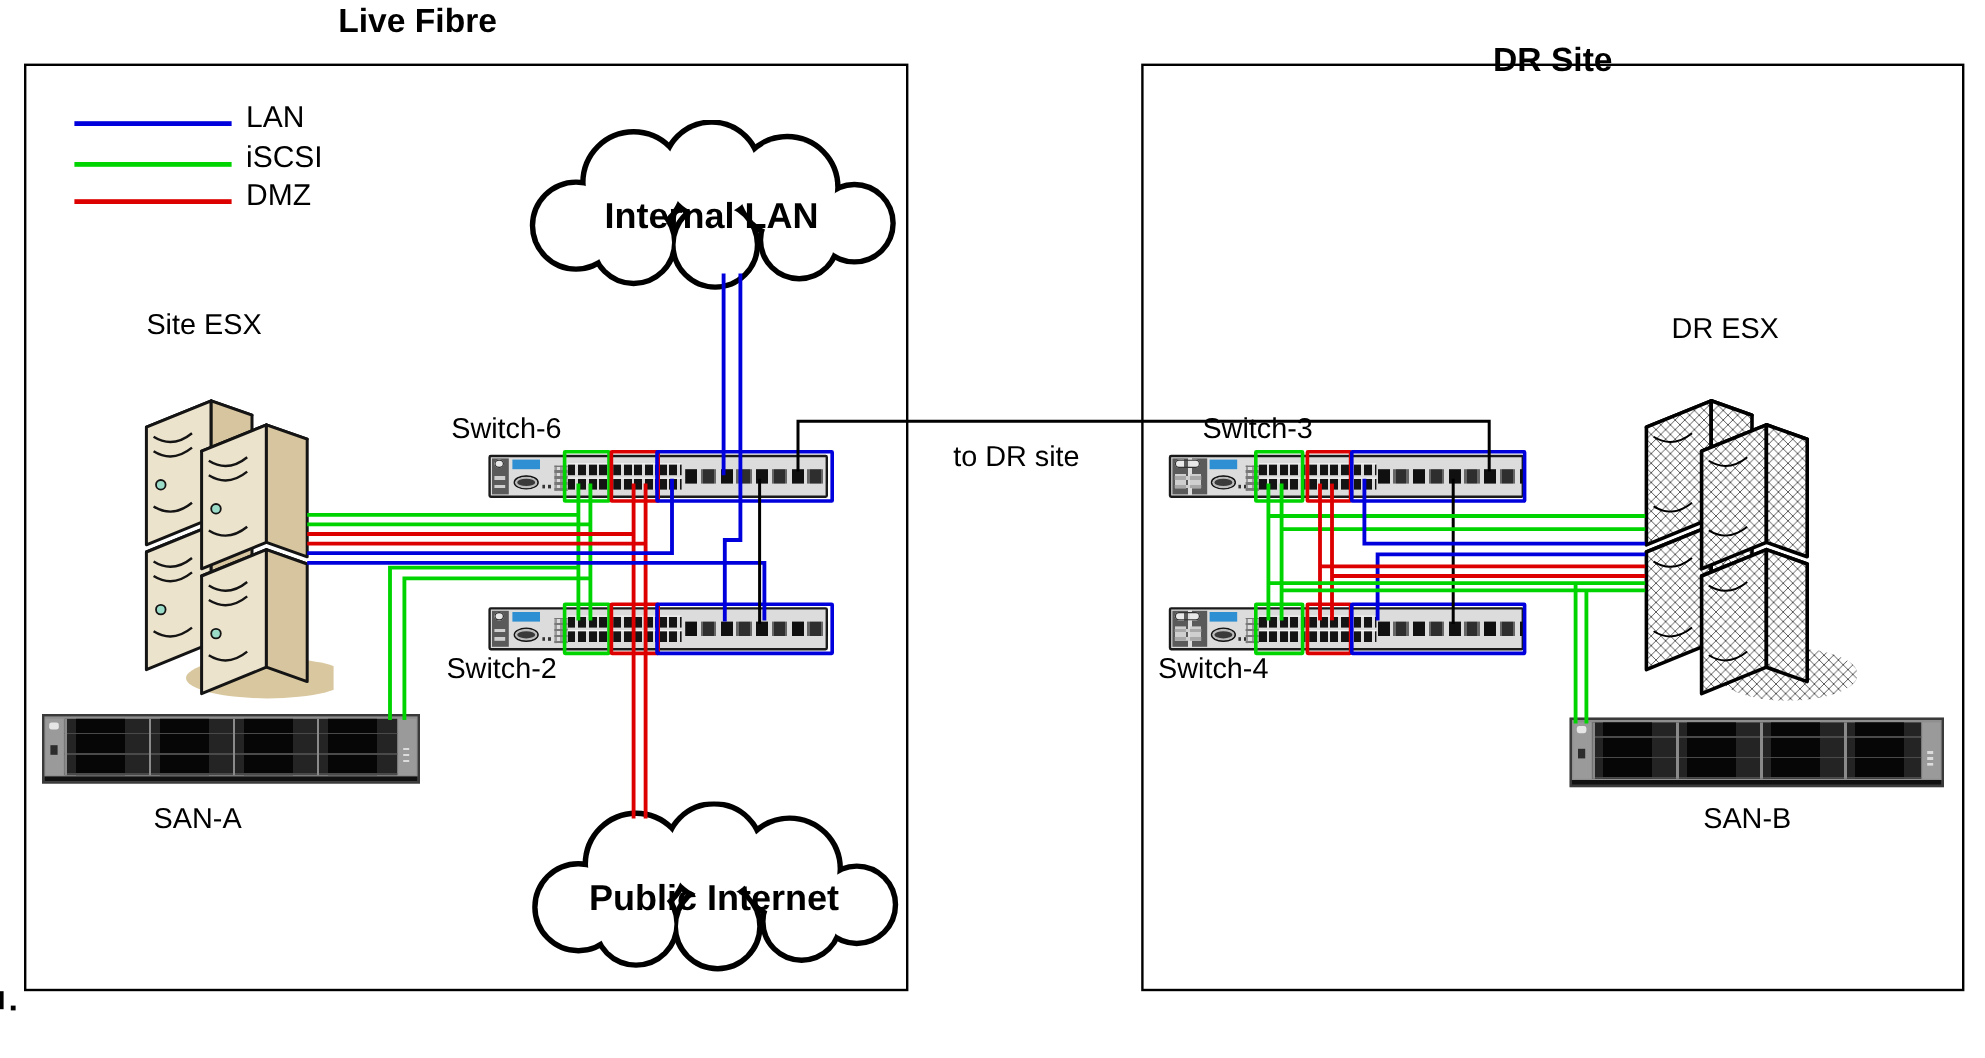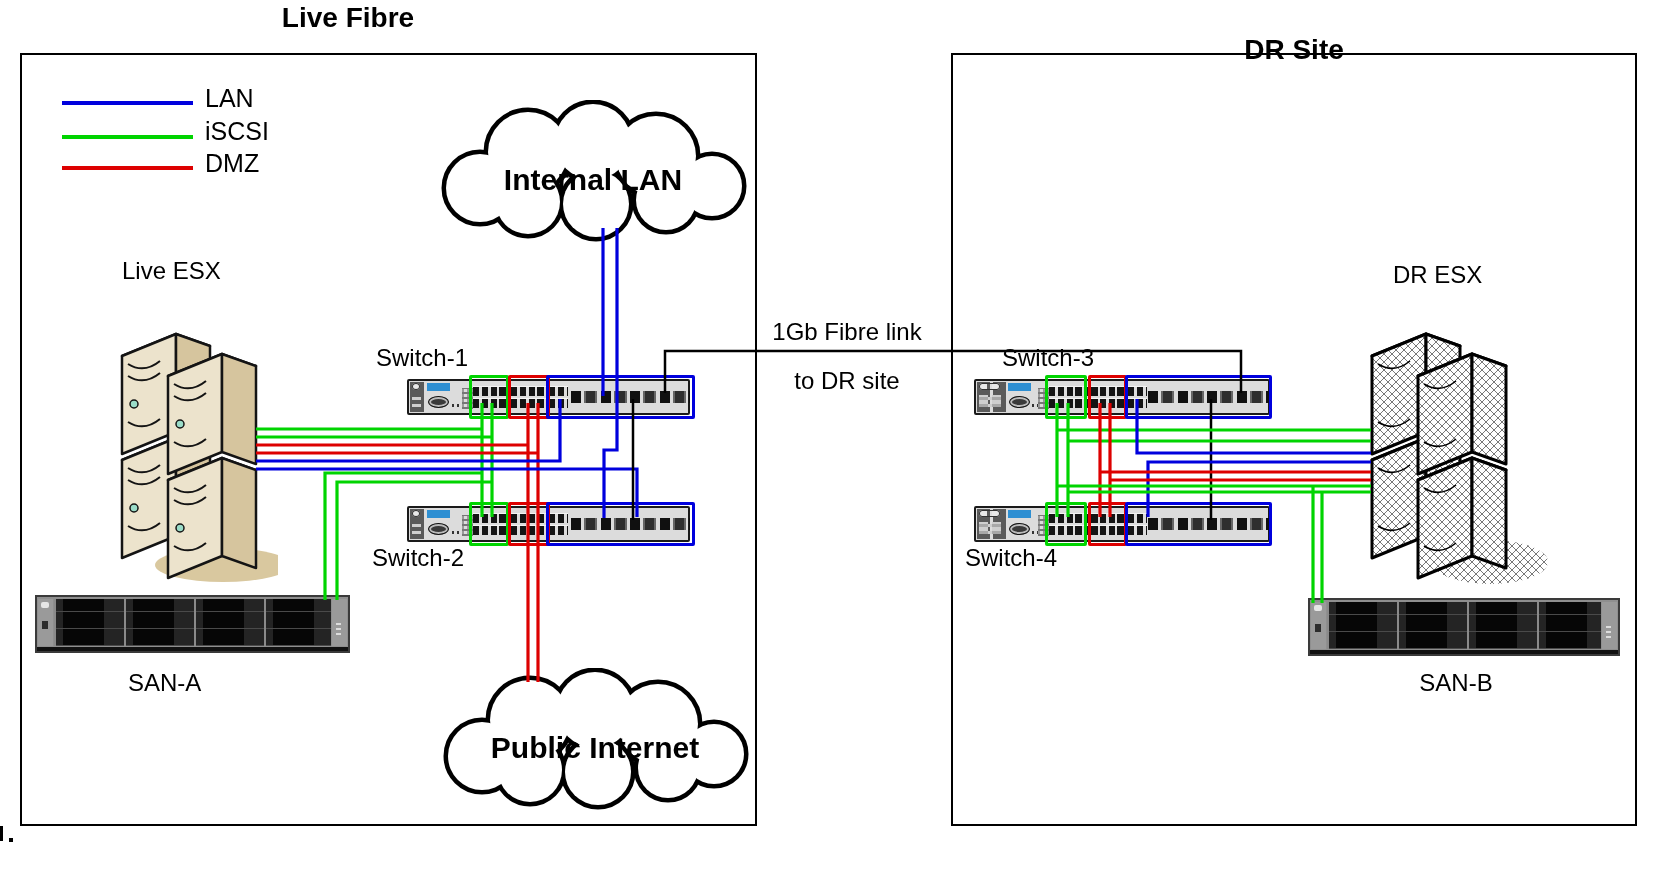--- a/index.html
+++ b/index.html
@@ -332,30 +332,29 @@
     <div class="san-ear right"></div>
     <div class="san-base"></div>
   </div>
   <div class="san" id="san-b">
     <div class="san-bays"></div>
     <div class="san-ear left"></div>
     <div class="san-ear right"></div>
     <div class="san-base"></div>
   </div>
 
-  <div class="lbl" id="lbl-live-esx">Live ESX</div>
+  <div class="lbl" id="lbl-live-esx">Site ESX</div>
   <div class="lbl" id="lbl-dr-esx">DR ESX</div>
-  <div class="lbl" id="lbl-switch1">Switch-1</div>
+  <div class="lbl" id="lbl-switch1">Switch-6</div>
   <div class="lbl" id="lbl-switch2">Switch-2</div>
   <div class="lbl" id="lbl-switch3">Switch-3</div>
   <div class="lbl" id="lbl-switch4">Switch-4</div>
   <div class="lbl" id="lbl-san-a">SAN-A</div>
   <div class="lbl" id="lbl-san-b">SAN-B</div>
 
-  <div class="fibre-lbl" id="fibre-l1">1Gb Fibre link</div>
   <div class="fibre-lbl" id="fibre-l2">to DR site</div>
 
   <div class="abs" id="corner-tick"></div>
   <div class="abs" id="corner-dot"></div>
 
   <svg id="wire-layer" width="1654" height="882">
       <polyline points="256,429 482,429" fill="none" stroke="#00d400" stroke-width="3.2"></polyline>
       <polyline points="256,437 492,437" fill="none" stroke="#00d400" stroke-width="3.2"></polyline>
       <polyline points="482,403 482,517" fill="none" stroke="#00d400" stroke-width="3.2"></polyline>
       <polyline points="492,403 492,517" fill="none" stroke="#00d400" stroke-width="3.2"></polyline>

